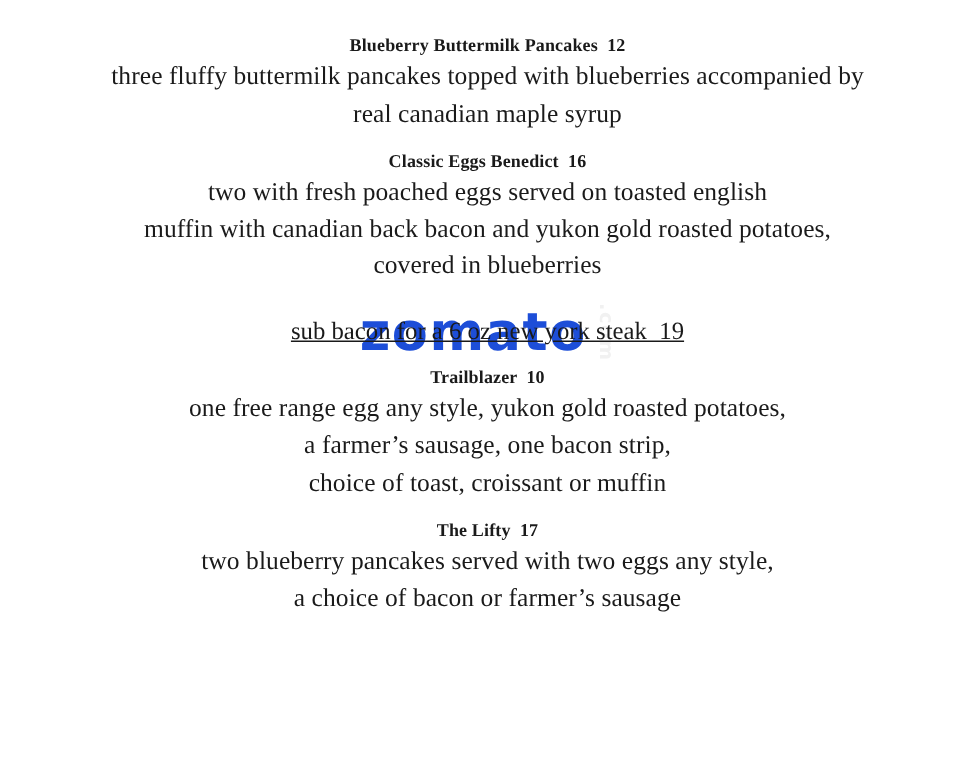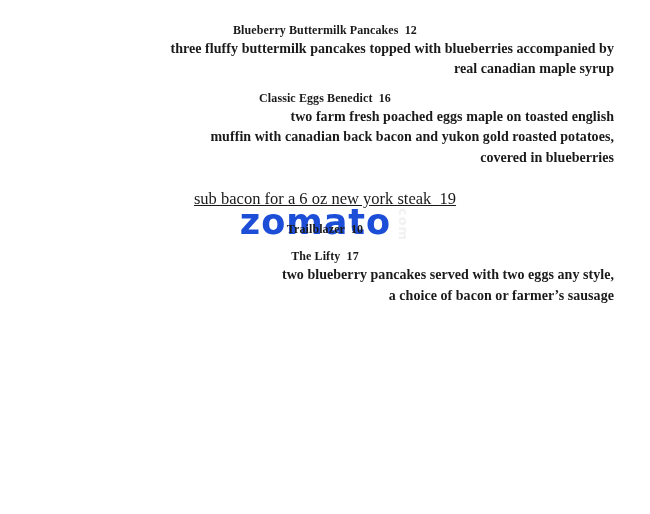--- a/index.html
+++ b/index.html
@@ -81,26 +81,25 @@
     letter-spacing: 0.1px;
     white-space: pre;
     margin: 0;
     text-align: center;
   }
 
   .item-desc {
     margin: 0;
   }
   .desc-line {
-    font-size: 14px;
-    font-weight: 700;
+    font-size: 17px;
+    font-weight: 400;
     line-height: 1.46;
     letter-spacing: 0.05px;
     white-space: pre;
-    text-align: right;
   }
 
   .item-note {
     font-size: 16.5px;
     font-weight: 400;
     line-height: 1.46;
     white-space: pre;
     margin-top: 19px;
     text-decoration: underline;
   }
@@ -127,31 +126,36 @@
         <div class="desc-line">three fluffy buttermilk pancakes topped with blueberries accompanied by</div>
         <div class="desc-line">real canadian maple syrup</div>
       </div>
     </div>
 
     <div class="spacer-xl"></div>
 
     <div class="menu-item">
       <div class="item-heading">Classic Eggs Benedict  16</div>
       <div class="item-desc">
-        <div class="desc-line">two farm fresh poached eggs maple on toasted english</div>
+        <div class="desc-line">two with fresh poached eggs served on toasted english</div>
         <div class="desc-line">muffin with canadian back bacon and yukon gold roasted potatoes,</div>
         <div class="desc-line">covered in blueberries</div>
       </div>
       <div class="item-note">sub bacon for a 6 oz new york steak  19</div>
     </div>
 
     <div class="spacer-xl"></div>
 
     <div class="menu-item">
       <div class="item-heading">Trailblazer  10</div>
+      <div class="item-desc">
+        <div class="desc-line">one free range egg any style, yukon gold roasted potatoes,</div>
+        <div class="desc-line">a farmer’s sausage, one bacon strip,</div>
+        <div class="desc-line">choice of toast, croissant or muffin</div>
+      </div>
     </div>
 
     <div class="spacer-xl"></div>
 
     <div class="menu-item">
       <div class="item-heading">The Lifty  17</div>
       <div class="item-desc">
         <div class="desc-line">two blueberry pancakes served with two eggs any style,</div>
         <div class="desc-line">a choice of bacon or farmer’s sausage</div>
       </div>

